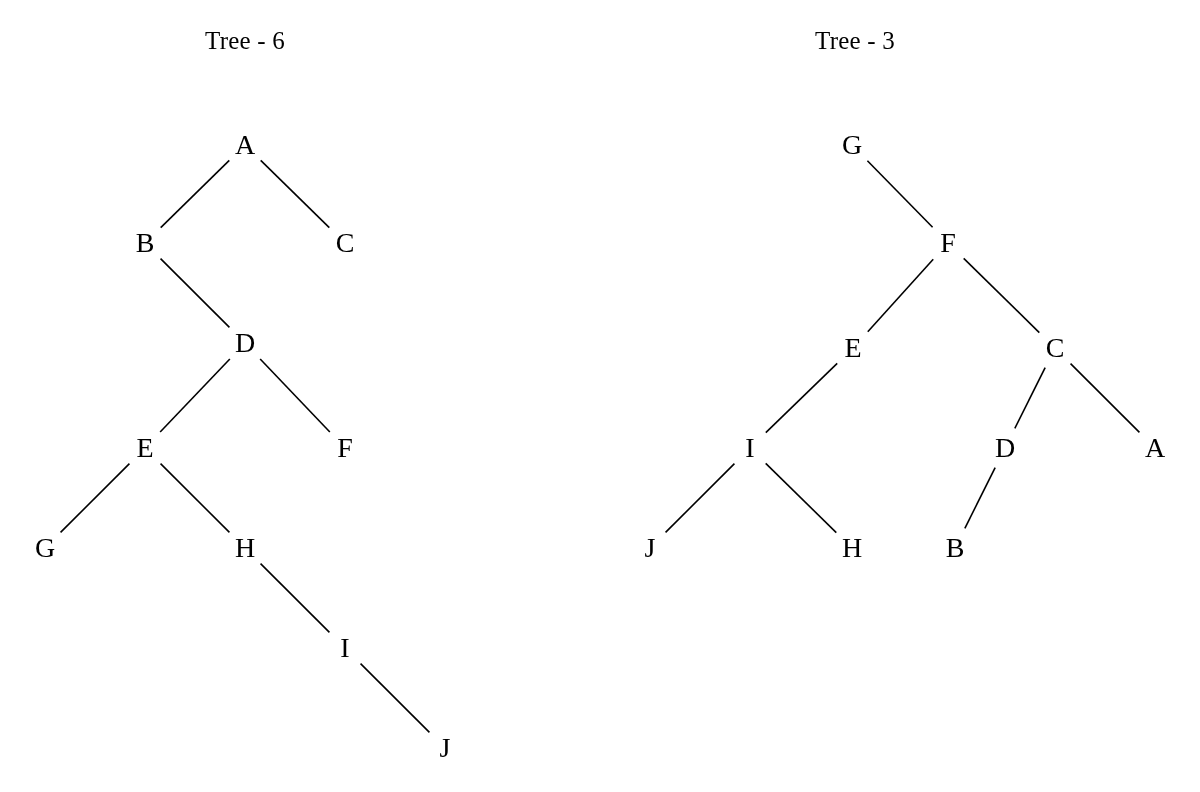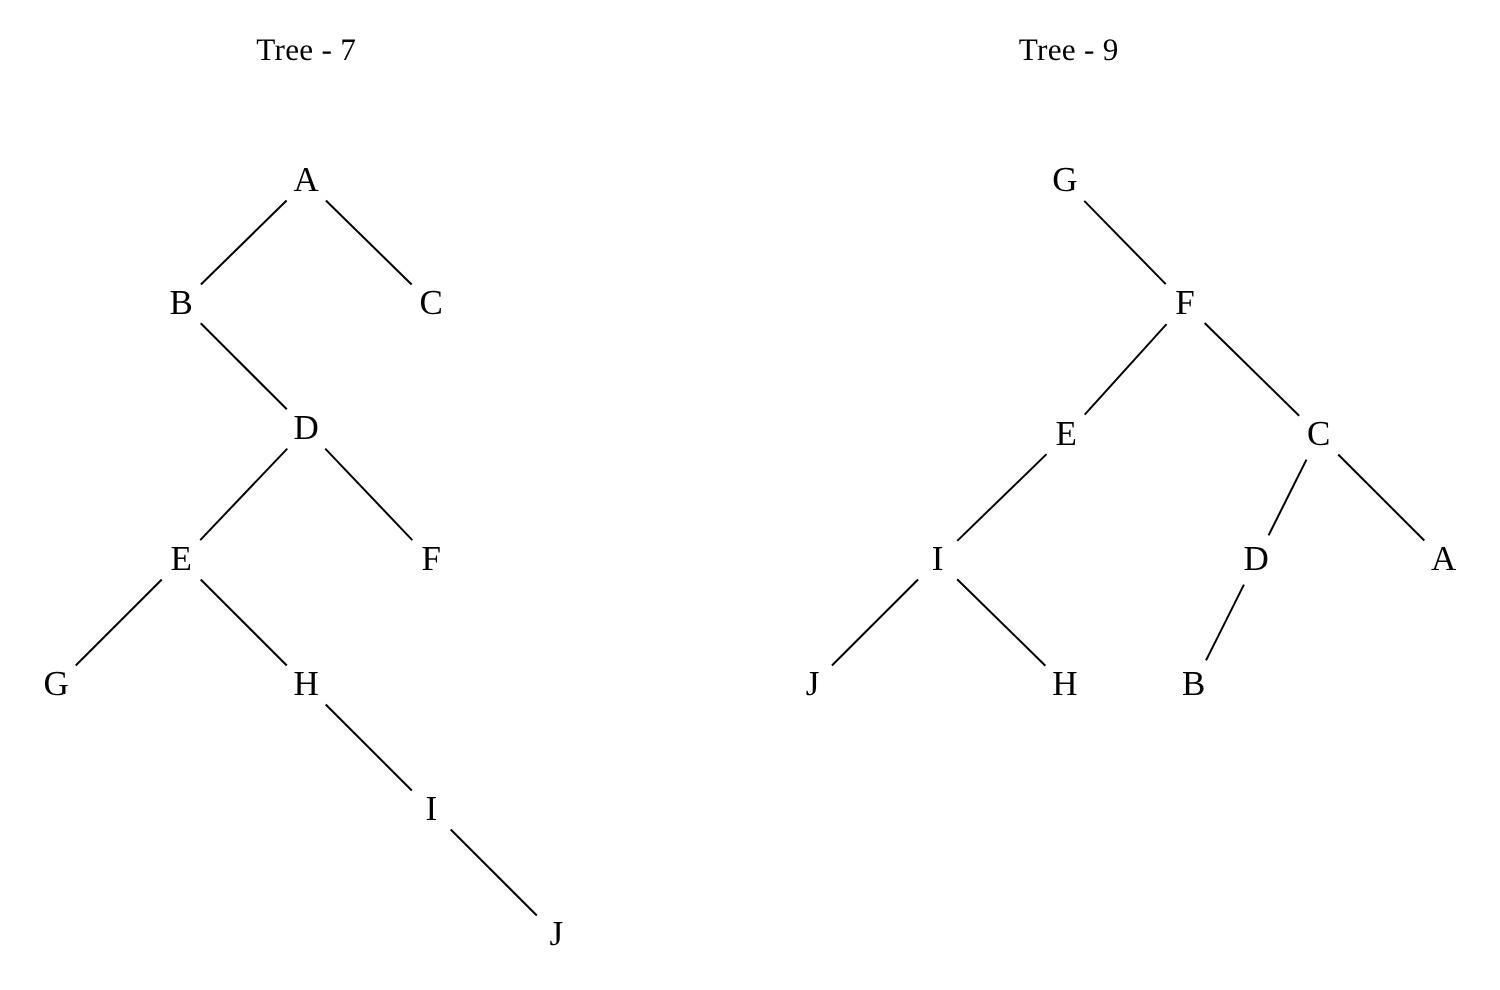--- a/index.html
+++ b/index.html
@@ -66,32 +66,32 @@
       <line x1="933.24" y1="259.31" x2="867.76" y2="331.69" stroke="#000000" stroke-width="1.6" stroke-linecap="butt"></line>
       <line x1="963.70" y1="258.41" x2="1039.30" y2="332.59" stroke="#000000" stroke-width="1.6" stroke-linecap="butt"></line>
       <line x1="837.22" y1="363.32" x2="765.78" y2="432.68" stroke="#000000" stroke-width="1.6" stroke-linecap="butt"></line>
       <line x1="1045.16" y1="367.68" x2="1014.84" y2="428.32" stroke="#000000" stroke-width="1.6" stroke-linecap="butt"></line>
       <line x1="1070.56" y1="363.56" x2="1139.44" y2="432.44" stroke="#000000" stroke-width="1.6" stroke-linecap="butt"></line>
       <line x1="734.44" y1="463.56" x2="665.56" y2="532.44" stroke="#000000" stroke-width="1.6" stroke-linecap="butt"></line>
       <line x1="765.71" y1="463.40" x2="836.29" y2="532.60" stroke="#000000" stroke-width="1.6" stroke-linecap="butt"></line>
       <line x1="995.16" y1="467.68" x2="964.84" y2="528.32" stroke="#000000" stroke-width="1.6" stroke-linecap="butt"></line>
     </svg>
   <div id="labels-layer">
-      <div class="tree-title" style="left: 245px; top: 41px; font-size: 25px; color: rgb(0, 0, 0);">Tree - 7</div>
+      <div class="tree-title" style="left: 245px; top: 41px; font-size: 25px; color: rgb(0, 0, 0);">Tree - 6</div>
       <div class="node-label" style="left: 245px; top: 145px; font-size: 28px; color: rgb(0, 0, 0);">A</div>
       <div class="node-label" style="left: 145px; top: 243px; font-size: 28px; color: rgb(0, 0, 0);">B</div>
       <div class="node-label" style="left: 345px; top: 243px; font-size: 28px; color: rgb(0, 0, 0);">C</div>
       <div class="node-label" style="left: 245px; top: 343px; font-size: 28px; color: rgb(0, 0, 0);">D</div>
       <div class="node-label" style="left: 145px; top: 448px; font-size: 28px; color: rgb(0, 0, 0);">E</div>
       <div class="node-label" style="left: 345px; top: 448px; font-size: 28px; color: rgb(0, 0, 0);">F</div>
       <div class="node-label" style="left: 45px; top: 548px; font-size: 28px; color: rgb(0, 0, 0);">G</div>
       <div class="node-label" style="left: 245px; top: 548px; font-size: 28px; color: rgb(0, 0, 0);">H</div>
       <div class="node-label" style="left: 345px; top: 648px; font-size: 28px; color: rgb(0, 0, 0);">I</div>
       <div class="node-label" style="left: 445px; top: 748px; font-size: 28px; color: rgb(0, 0, 0);">J</div>
-      <div class="tree-title" style="left: 855px; top: 41px; font-size: 25px; color: rgb(0, 0, 0);">Tree - 9</div>
+      <div class="tree-title" style="left: 855px; top: 41px; font-size: 25px; color: rgb(0, 0, 0);">Tree - 3</div>
       <div class="node-label" style="left: 852px; top: 145px; font-size: 28px; color: rgb(0, 0, 0);">G</div>
       <div class="node-label" style="left: 948px; top: 243px; font-size: 28px; color: rgb(0, 0, 0);">F</div>
       <div class="node-label" style="left: 853px; top: 348px; font-size: 28px; color: rgb(0, 0, 0);">E</div>
       <div class="node-label" style="left: 1055px; top: 348px; font-size: 28px; color: rgb(0, 0, 0);">C</div>
       <div class="node-label" style="left: 750px; top: 448px; font-size: 28px; color: rgb(0, 0, 0);">I</div>
       <div class="node-label" style="left: 1005px; top: 448px; font-size: 28px; color: rgb(0, 0, 0);">D</div>
       <div class="node-label" style="left: 1155px; top: 448px; font-size: 28px; color: rgb(0, 0, 0);">A</div>
       <div class="node-label" style="left: 650px; top: 548px; font-size: 28px; color: rgb(0, 0, 0);">J</div>
       <div class="node-label" style="left: 852px; top: 548px; font-size: 28px; color: rgb(0, 0, 0);">H</div>
       <div class="node-label" style="left: 955px; top: 548px; font-size: 28px; color: rgb(0, 0, 0);">B</div>

